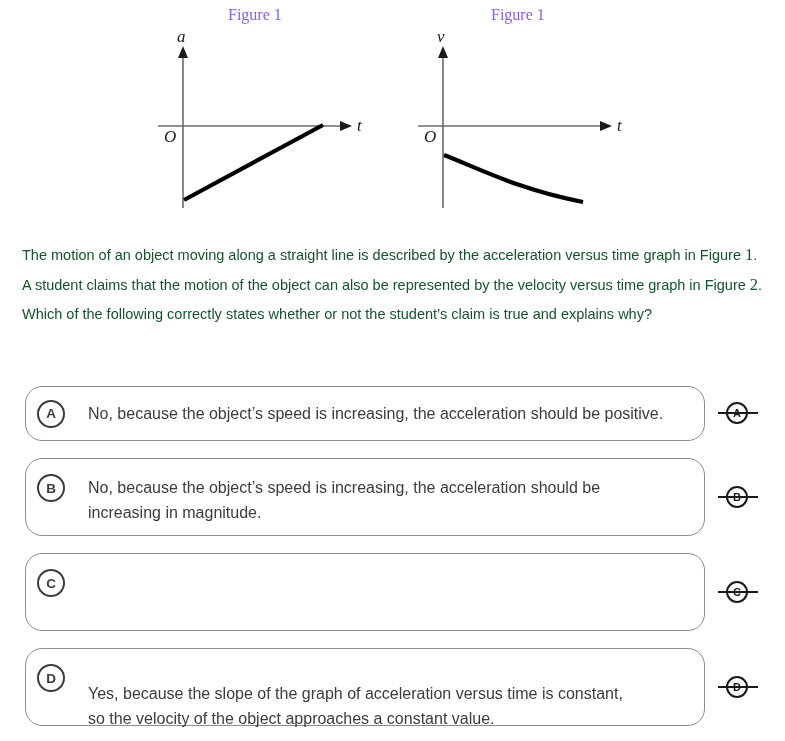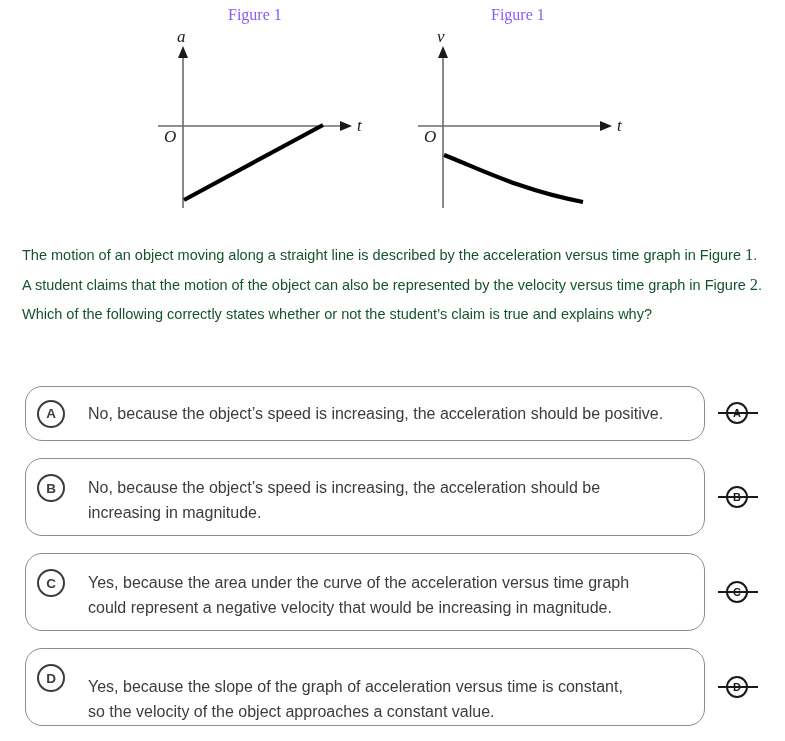--- a/index.html
+++ b/index.html
@@ -214,34 +214,33 @@
       <div class="elim-line"></div>
       <div class="elim-circle">
         <span class="elim-letter">B</span>
       </div>
     </div>
   </div>
 
   <div class="option-row" style="height:95px;">
     <div class="option-box" style="top:0px; height:78px; padding-top:15px;">
       <div class="option-badge">C</div>
-      <div class="option-text" style="margin-top:1px; max-width:560px;">Yes, because the area under the curve of the acceleration versus time graph could represent a negative velocity that would be increasing in magnitude.</div>
     </div>
     <div class="eliminator" style="top:28px;">
       <div class="elim-line"></div>
       <div class="elim-circle">
         <span class="elim-letter">C</span>
       </div>
     </div>
   </div>
 
   <div class="option-row" style="height:95px;">
     <div class="option-box" style="top:0px; height:78px; padding-top:15px;">
       <div class="option-badge">D</div>
-      <div class="option-text" style="margin-top:10px; max-width:552px;">Yes, because the slope of the graph of acceleration versus time is constant, so the velocity of the object approaches a constant value.</div>
+      <div class="option-text" style="margin-top:17px; max-width:552px;">Yes, because the slope of the graph of acceleration versus time is constant, so the velocity of the object approaches a constant value.</div>
     </div>
     <div class="eliminator" style="top:28px;">
       <div class="elim-line"></div>
       <div class="elim-circle">
         <span class="elim-letter">D</span>
       </div>
     </div>
   </div>
 
 </div>

